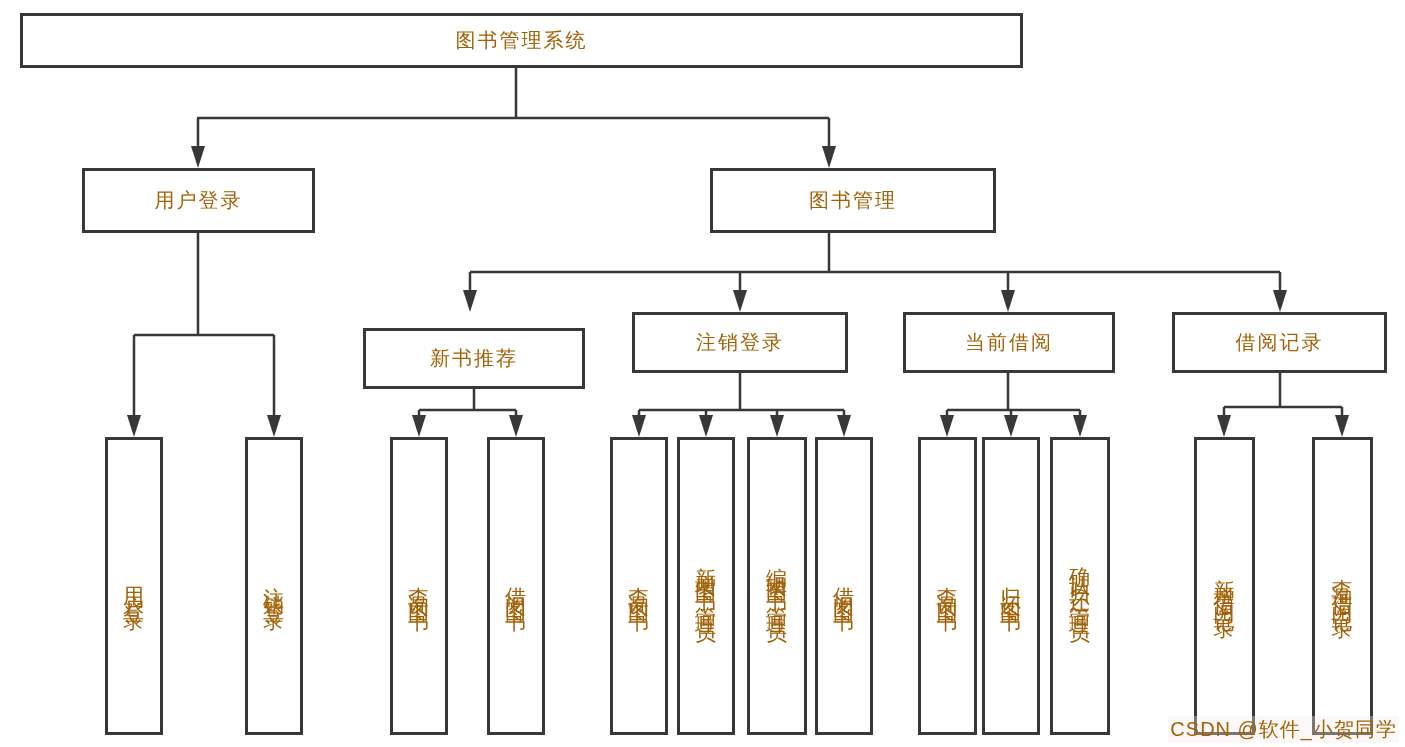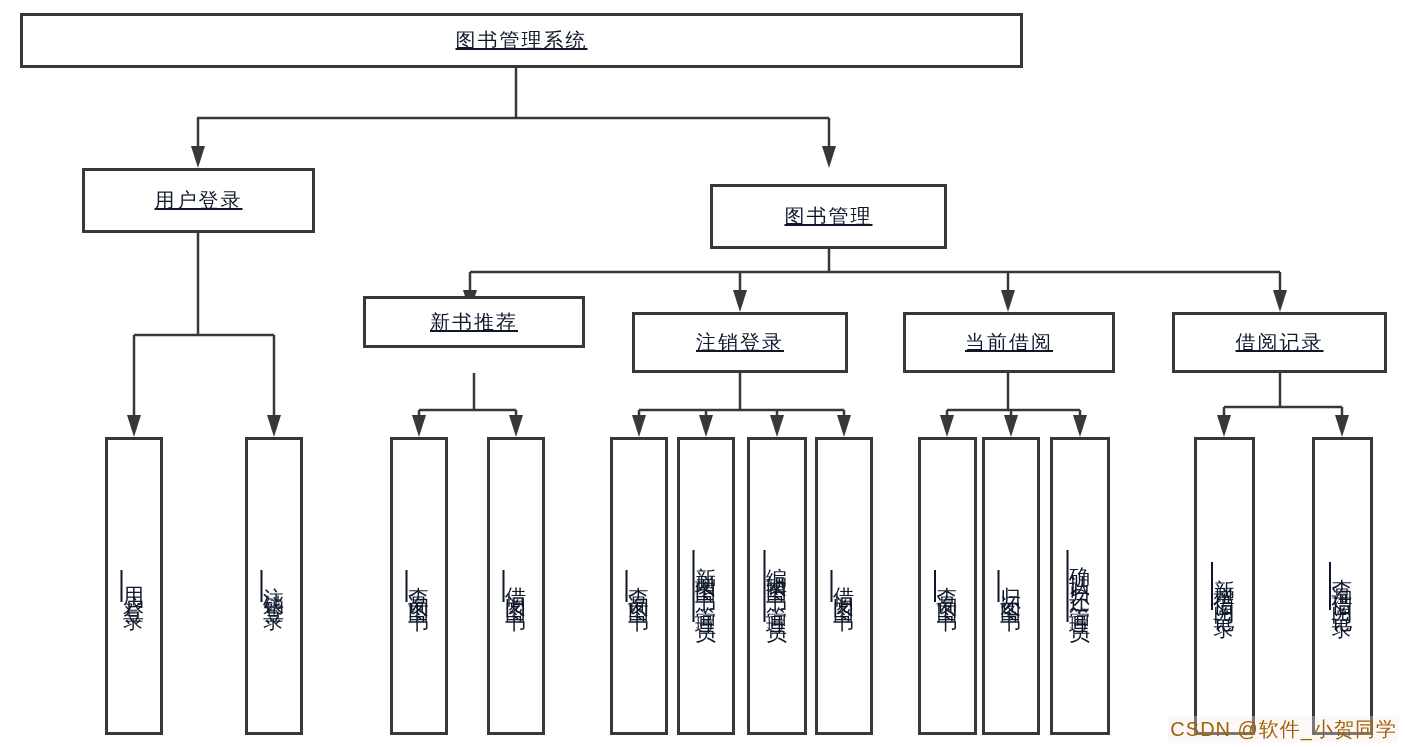--- a/index.html
+++ b/index.html
@@ -10,23 +10,22 @@
     font-family:"Liberation Sans","DejaVu Sans",sans-serif;
     overflow:hidden;
   }
   #connector-layer { position:absolute; left:0; top:0; z-index:1; }
   .node {
     position:absolute;
     background:#ffffff;
     border:3px solid #383838;
     box-sizing:border-box;
     display:flex; align-items:center; justify-content:center;
-    color:#0f172a;
+    color:#a16207;
     z-index:2;
-    text-decoration:underline;
   }
   .h-node { font-size:20px; letter-spacing:2px; white-space:nowrap; }
   .v-node {
     writing-mode:vertical-rl;
     text-orientation:mixed;
     font-size:21px;
     letter-spacing:8px;
     line-height:1;
   }
   #watermark {
@@ -85,23 +84,23 @@
       <polygon points="1004,415 1018,415 1011,437"></polygon>
       <polygon points="1073,415 1087,415 1080,437"></polygon>
       <polygon points="1217,415 1231,415 1224,437"></polygon>
       <polygon points="1335,415 1349,415 1342,437"></polygon>
     </g>
   </svg>
 
   <div class="node h-node" style="left:20px;top:13px;width:1003px;height:55px;">图书管理系统</div>
 
   <div class="node h-node" style="left:82px;top:168px;width:233px;height:65px;">用户登录</div>
-  <div class="node h-node" style="left:710px;top:184px;width:237px;height:65px;">图书管理</div>
+  <div class="node h-node" style="left:710px;top:168px;width:286px;height:65px;">图书管理</div>
 
-  <div class="node h-node" style="left:363px;top:296px;width:222px;height:52px;text-align:center;">新书推荐</div>
+  <div class="node h-node" style="left:363px;top:328px;width:222px;height:61px;text-align:center;">新书推荐</div>
   <div class="node h-node" style="left:632px;top:312px;width:216px;height:61px;">注销登录</div>
   <div class="node h-node" style="left:903px;top:312px;width:212px;height:61px;">当前借阅</div>
   <div class="node h-node" style="left:1172px;top:312px;width:215px;height:61px;">借阅记录</div>
 
   <div class="node v-node" style="left:105px;top:437px;width:58px;height:298px;">用户登录</div>
   <div class="node v-node" style="left:245px;top:437px;width:58px;height:298px;">注销登录</div>
 
   <div class="node v-node" style="left:390px;top:437px;width:58px;height:298px;">查询图书</div>
   <div class="node v-node" style="left:487px;top:437px;width:58px;height:298px;">借阅图书</div>
 

